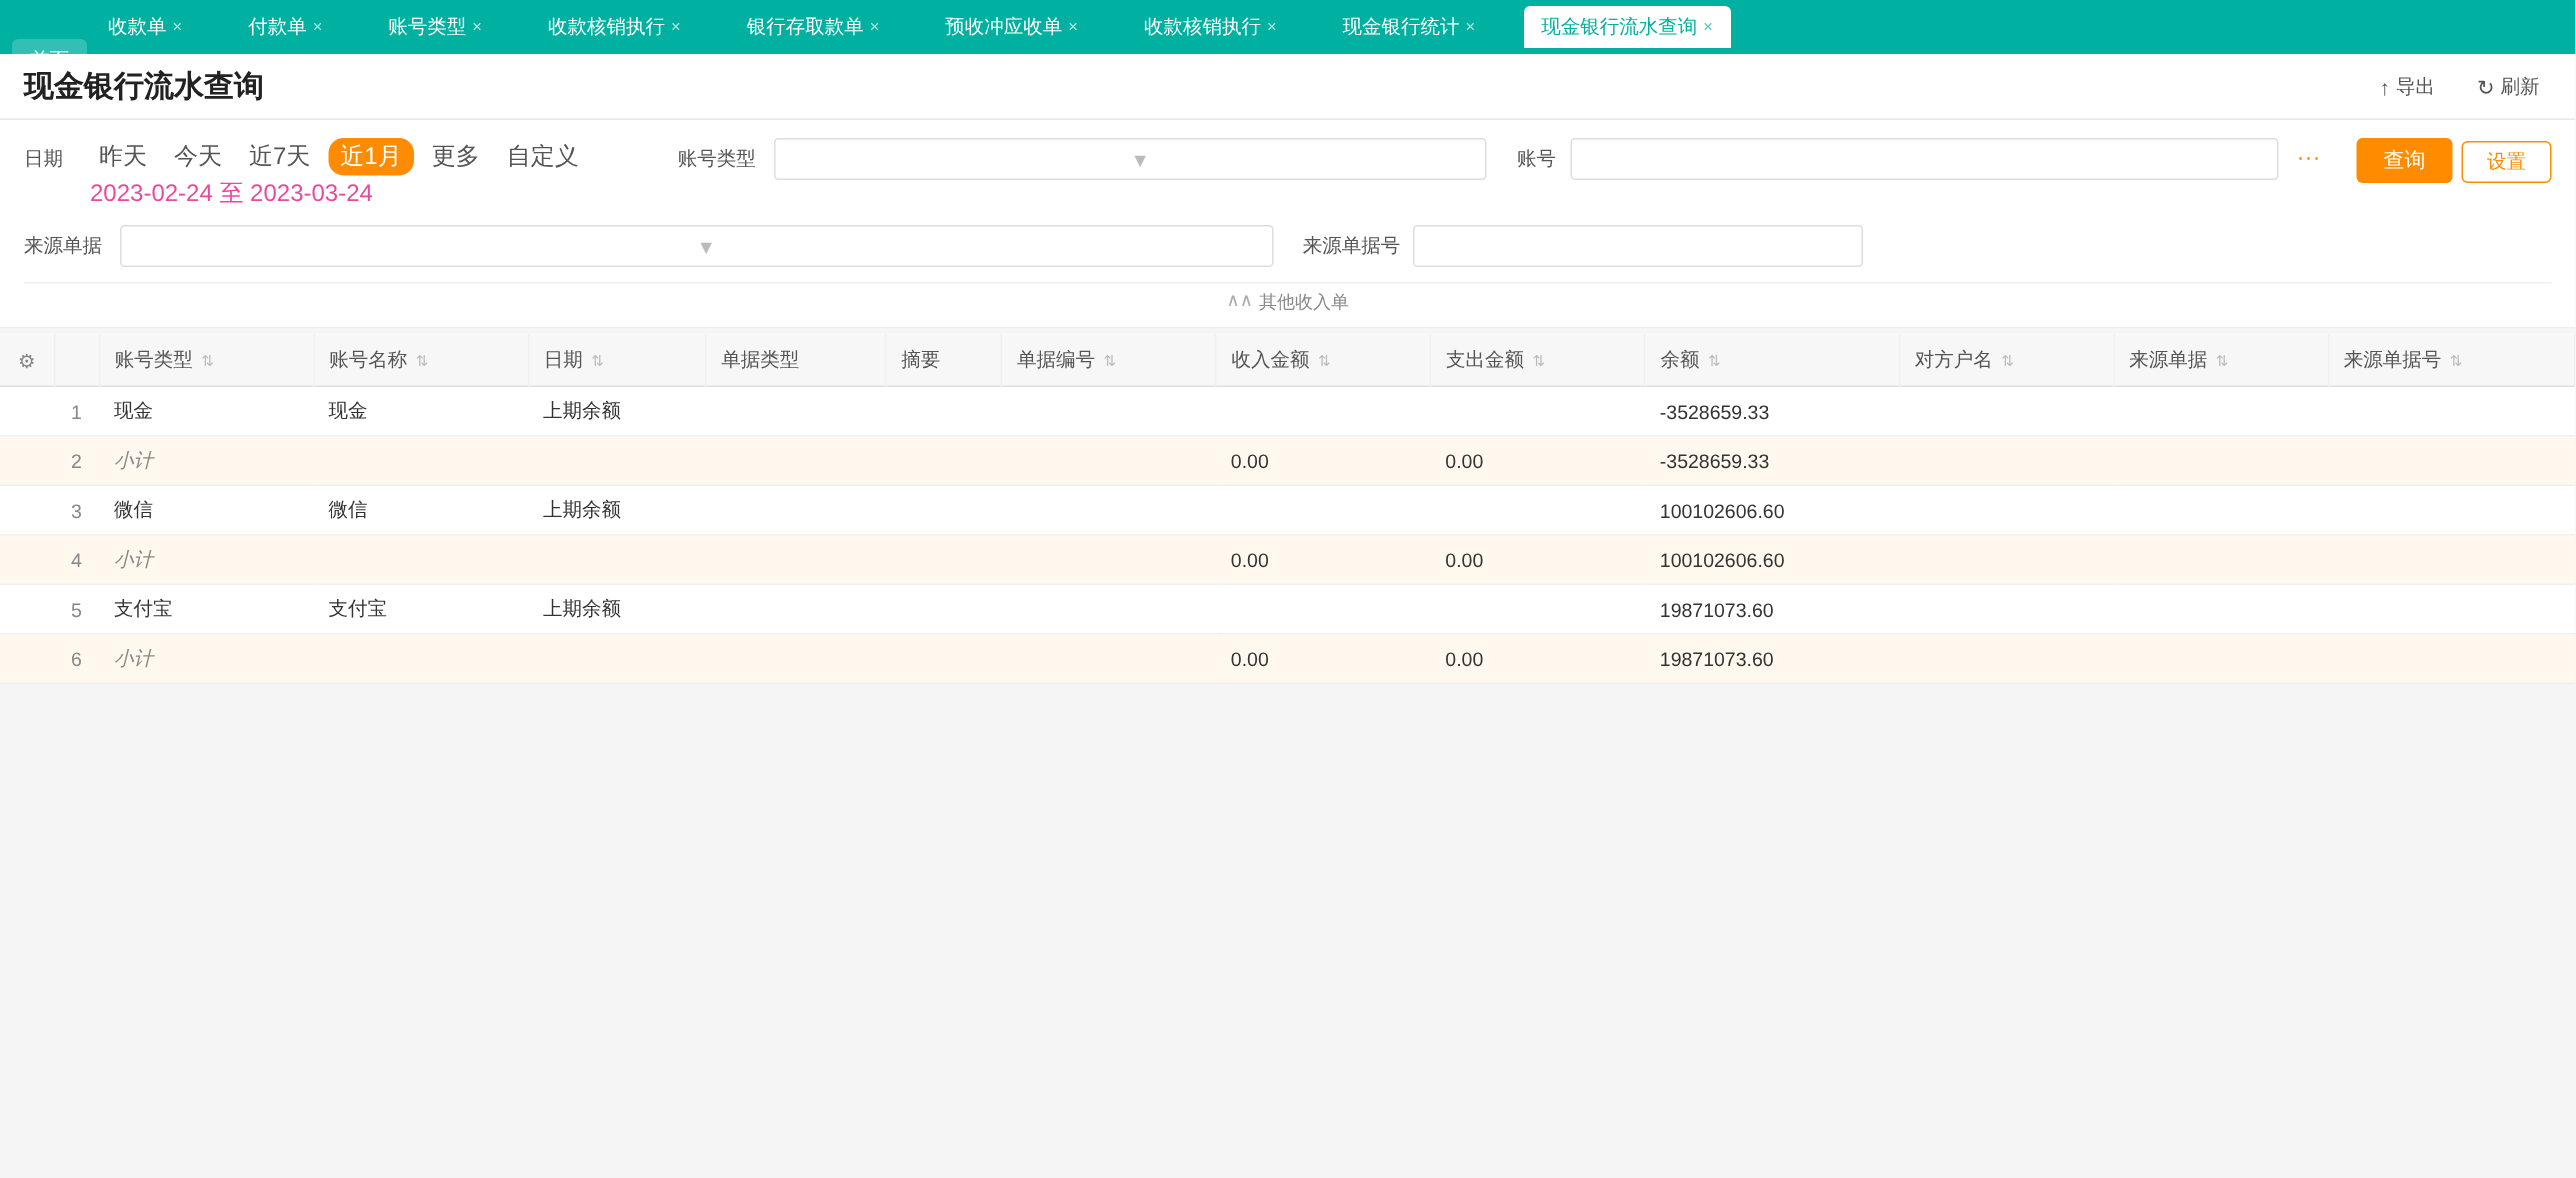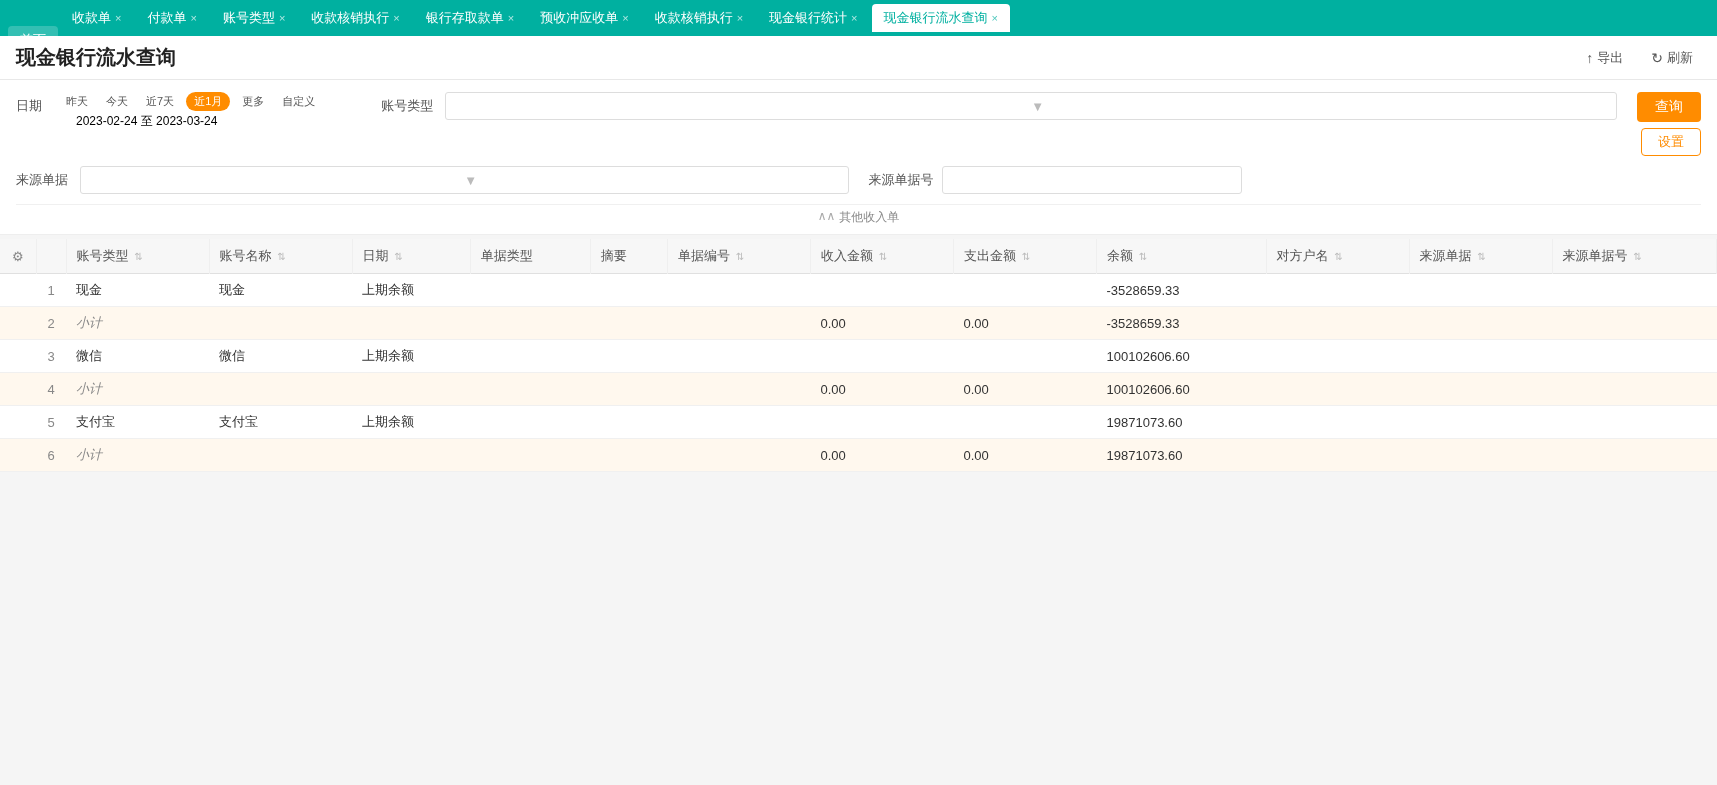--- a/index.html
+++ b/index.html
@@ -72,38 +72,38 @@
     .filter-label {
       color: #555;
       font-size: 13px;
       white-space: nowrap;
       min-width: 36px;
     }
     .date-shortcuts {
       display: flex;
       align-items: center;
       gap: 6px;
-      font-size: 11px;
+      font-size: 16px;
     }
     .date-btn {
       color: #555;
       cursor: pointer;
       padding: 2px 6px;
       border-radius: 3px;
     }
     .date-btn.active {
       background: #ff8c00;
       color: #fff;
       border-radius: 10px;
       padding: 2px 8px;
     }
     .date-range {
-      color: #000000;
-      font-size: 12px;
-      margin-left: 16px;
+      color: #ec4899;
+      font-size: 16px;
+      margin-left: 0;
     }
     .query-btn {
       background: #ff8c00;
       color: #fff;
       border: none;
       border-radius: 4px;
       padding: 5px 18px;
       font-size: 14px;
       cursor: pointer;
       height: 30px;
@@ -113,21 +113,21 @@
       color: #ff8c00;
       border: 1px solid #ff8c00;
       border-radius: 4px;
       padding: 4px 16px;
       font-size: 13px;
       cursor: pointer;
       height: 28px;
     }
     .action-buttons {
       display: flex;
-      flex-direction: column;
+      flex-direction: row;
       gap: 6px;
       align-items: flex-end;
       justify-content: center;
     }
 
     
     .table-section {
       background: #fff;
       margin-top: 4px;
     }
@@ -240,21 +240,21 @@
     }
   </style>
 </head>
 <body>
 
 <div class="top-nav">
   <div class="nav-tab home">
     <span>首页</span>
   </div>
 
-  <div id="nav-tabs-container" style="display:flex;gap:2px;align-items:flex-end;">
+  <div id="nav-tabs-container" style="display:flex;gap:20px;align-items:flex-end;">
       <div class="nav-tab">
         <span>收款单</span>
         <span class="close-x">×</span>
       </div>
       <div class="nav-tab">
         <span>付款单</span>
         <span class="close-x">×</span>
       </div>
       <div class="nav-tab">
         <span>账号类型</span>
@@ -320,20 +320,25 @@
     </div>
 
     <div class="filter-col" style="margin-left:40px;">
       <span class="filter-label" style="line-height:28px;min-width:56px;">账号类型</span>
       <div class="dropdown-wrap" style="min-width:220px;">
         <span></span>
         <span class="dropdown-arrow">▼</span>
       </div>
     </div>
 
+    <div class="filter-col">
+      <span class="filter-label" style="line-height:28px;min-width:28px;">账号</span>
+      <input class="account-input" style="flex: 1 1 0%; min-width: 220px;">
+      <span class="ellipsis-btn">···</span>
+    </div>
 
     <div class="action-buttons" style="margin-left:auto;">
       <button class="query-btn">查询</button>
       <button class="settings-btn">设置</button>
     </div>
   </div>
 
   <div class="second-filter-row">
     <div class="filter-col">
       <span class="filter-label" style="line-height:28px;min-width:56px;">来源单据</span>

